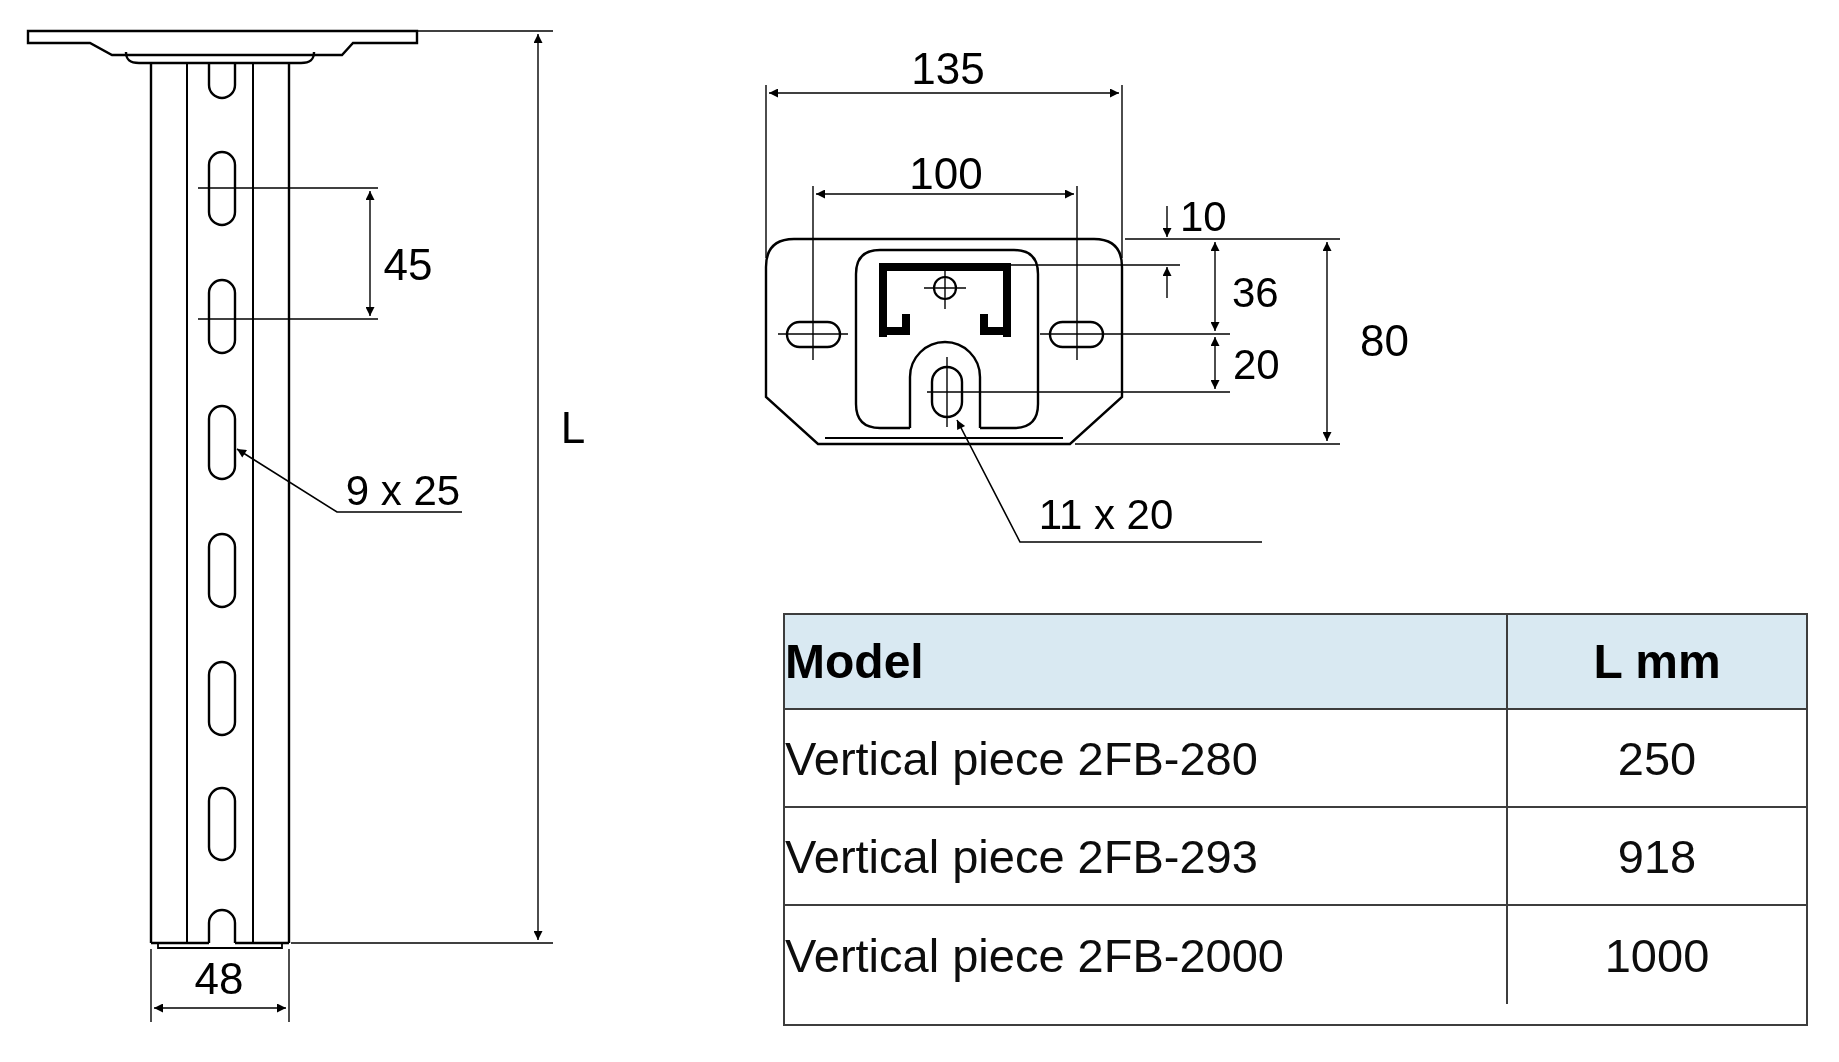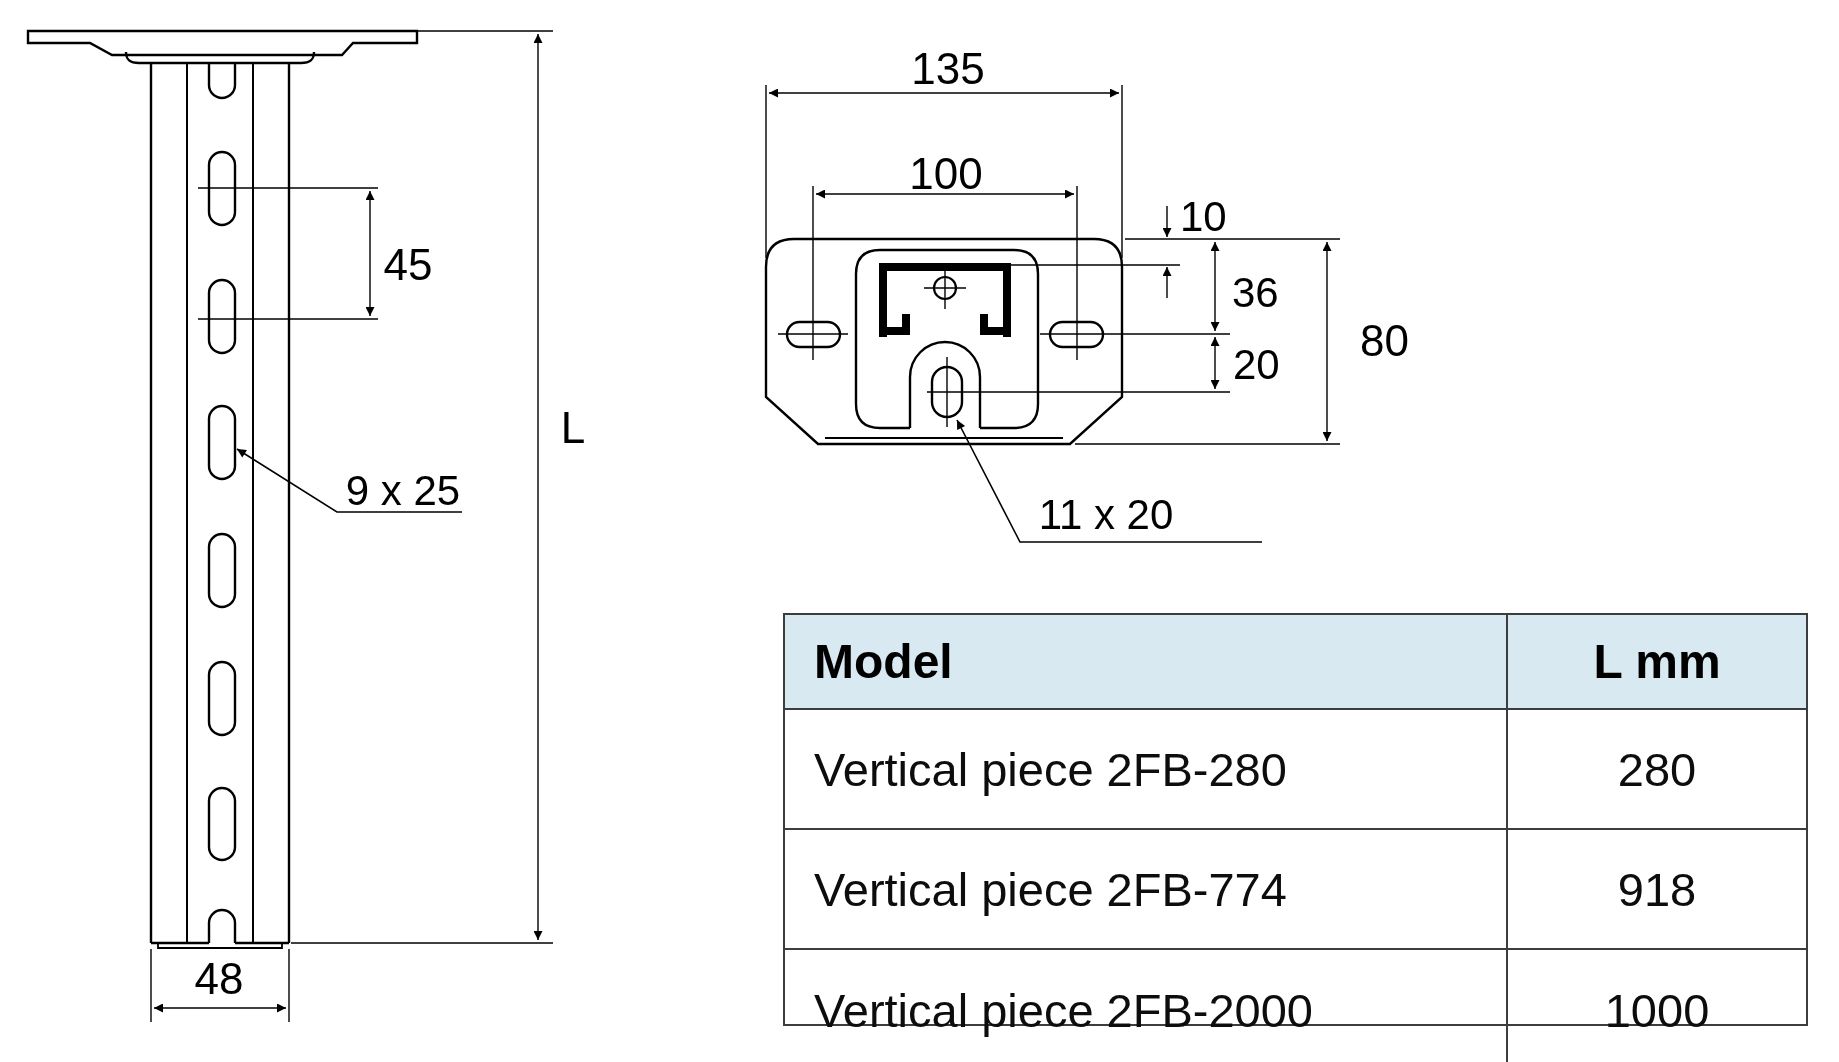--- a/index.html
+++ b/index.html
@@ -7,23 +7,23 @@
          font-family:"Liberation Sans", sans-serif;}
   #drawing{position:absolute;left:0;top:0;}
   svg text{fill:#000;}
   .dim-label{font-size:44px;}
   .dim-label-small{font-size:42px;}
   
   #spec-table{position:absolute;left:783px;top:613px;width:1025px;height:413px;
               border:2px solid var(--tbl,#3d3d3d);box-sizing:border-box;background:#fff;}
   .t-row{display:flex;width:100%;box-sizing:border-box;}
   .t-row.header{height:95px;background:var(--hdr,#d9e9f2);border-bottom:2px solid var(--tbl,#3d3d3d);}
-  .t-row.body{height:120px;border-bottom:2px solid var(--tbl,#3d3d3d);}
+  .t-row.body{height:98px;border-bottom:2px solid var(--tbl,#3d3d3d);}
   .t-row.body:last-child{border-bottom:none;}
-  .c-model{width:723px;display:flex;align-items:center;padding-left:29px;box-sizing:border-box;
+  .c-model{width:723px;display:flex;align-items:center;box-sizing:border-box;
            border-right:2px solid var(--tbl,#3d3d3d);}
   .c-len{flex:1;display:flex;align-items:center;justify-content:center;}
   .t-row.header .c-model, .t-row.header .c-len{font-weight:bold;font-size:48px;color:#000;}
   .t-row.body .c-model, .t-row.body .c-len{font-weight:normal;font-size:47px;color:#0d0d0d;}
 </style>
 </head>
 <body>
 
 <div id="stage">
 
@@ -152,24 +152,24 @@
     </g>
   </svg>
 
   <div id="spec-table">
     <div class="t-row header">
       <div class="c-model">Model</div>
       <div class="c-len">L mm</div>
     </div>
     <div class="t-row body">
       <div class="c-model">Vertical piece 2FB-280</div>
-      <div class="c-len">280</div>
+      <div class="c-len">250</div>
     </div>
     <div class="t-row body">
-      <div class="c-model">Vertical piece 2FB-774</div>
+      <div class="c-model">Vertical piece 2FB-293</div>
       <div class="c-len">918</div>
     </div>
     <div class="t-row body">
       <div class="c-model">Vertical piece 2FB-2000</div>
       <div class="c-len">1000</div>
     </div>
   </div>
 
 </div>
 

